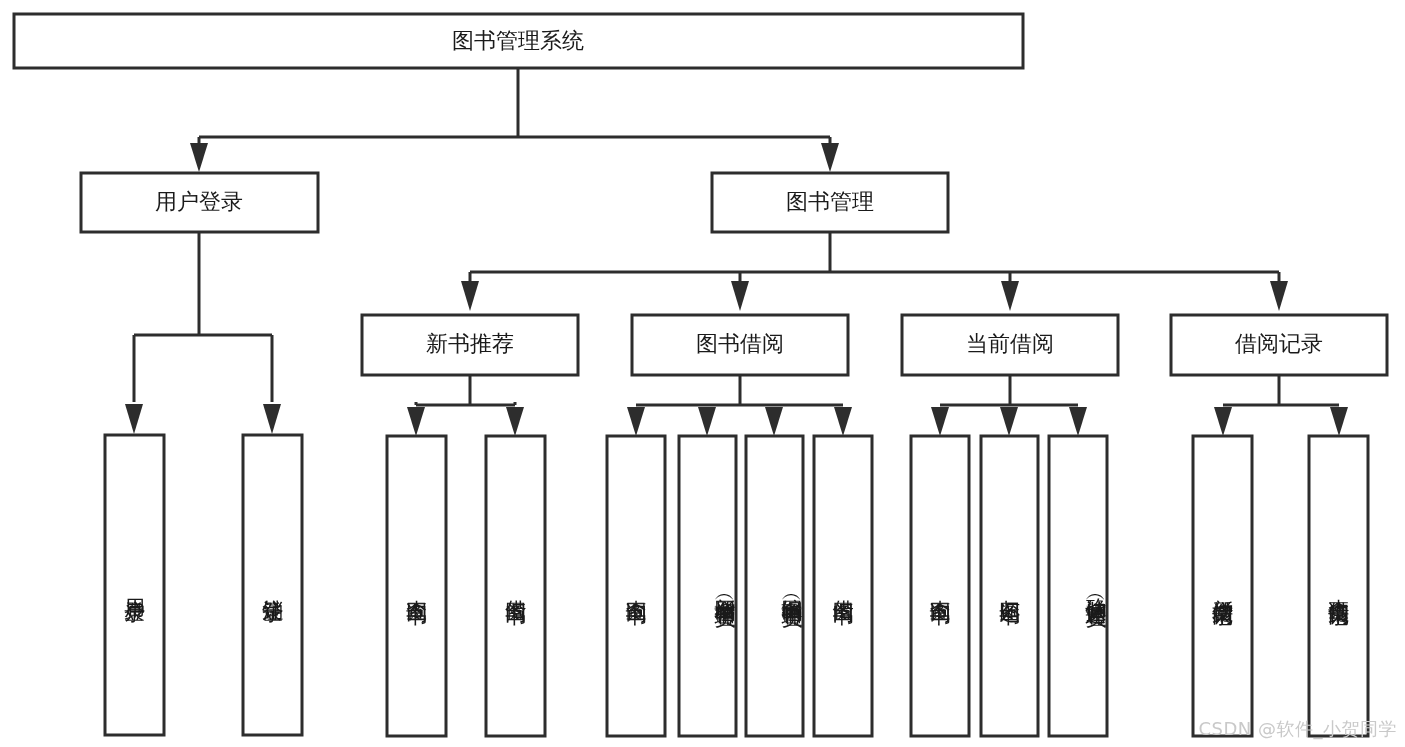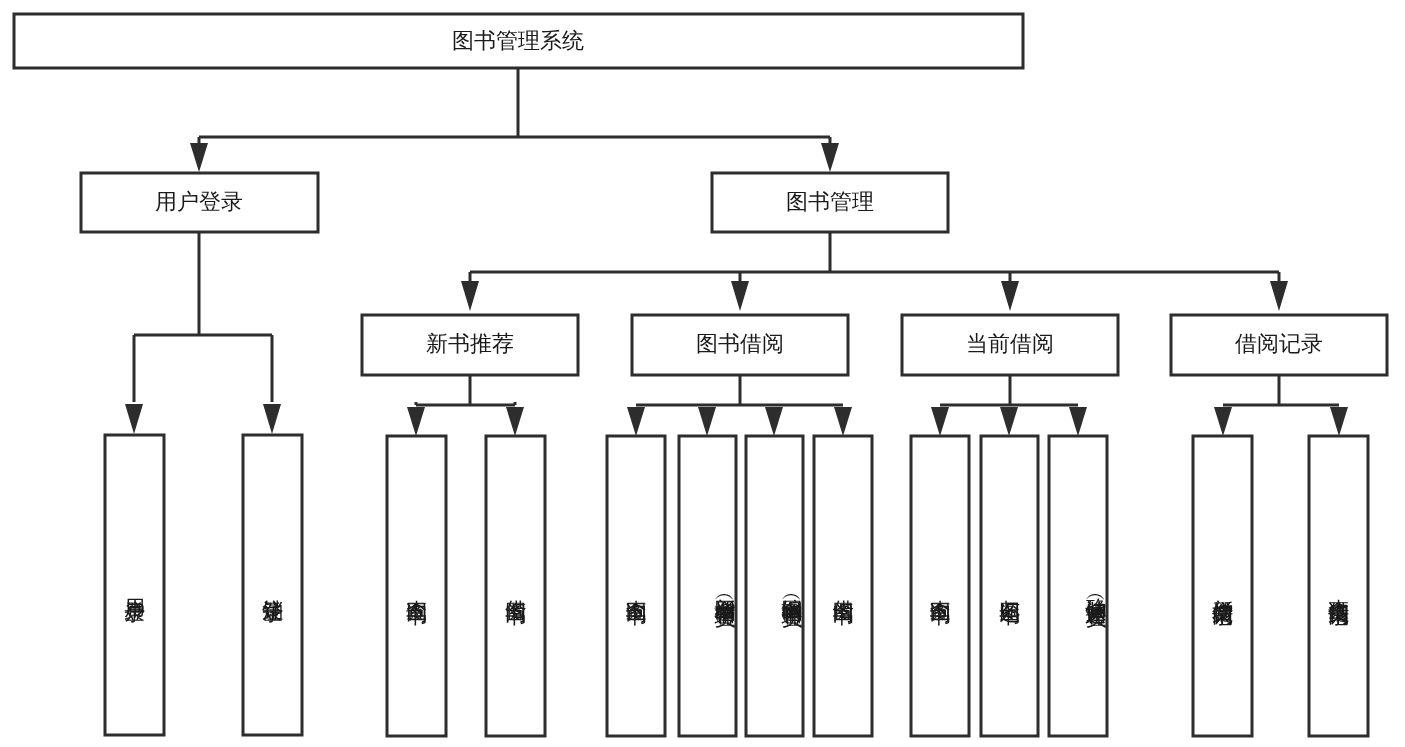--- a/index.html
+++ b/index.html
@@ -207,14 +207,15 @@
   <div class="leaf-label" style="left:746px; top:443px; width:57px; height:290px;">编辑图书（管理员）</div>
   <div class="leaf-label centered" style="left:814px; top:436px; width:58px; height:300px;">借阅图书</div>
 
   <div class="leaf-label centered" style="left:911px; top:436px; width:58px; height:300px;">查询图书</div>
   <div class="leaf-label centered" style="left:981px; top:436px; width:57px; height:300px;">归还图书</div>
   <div class="leaf-label" style="left:1049px; top:443px; width:58px; height:290px;">确认归还（管理员）</div>
 
   <div class="leaf-label centered" style="left:1193px; top:436px; width:59px; height:300px;">新增借阅记录</div>
   <div class="leaf-label centered" style="left:1309px; top:436px; width:59px; height:300px;">查询借阅记录</div>
 
+  <div class="watermark">CSDN @软件_小贺同学</div>
 
 </div>
 
 </body></html>

